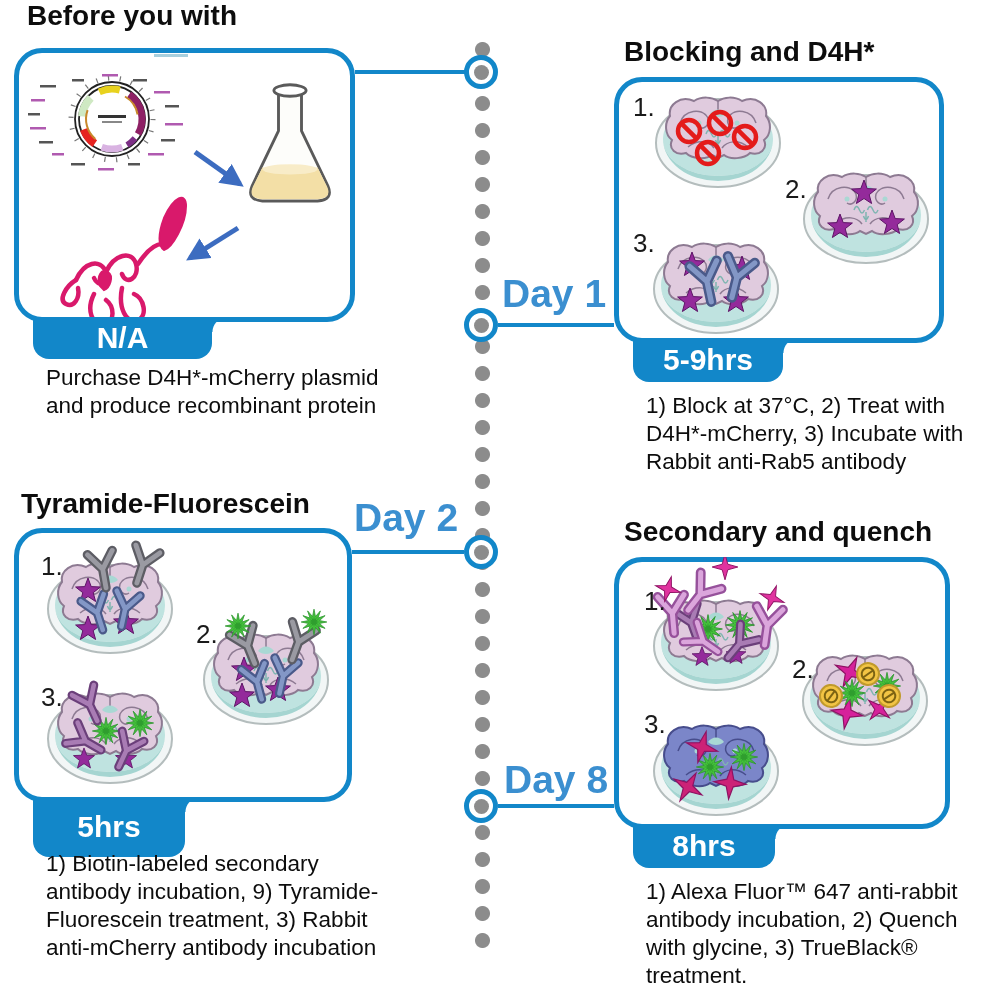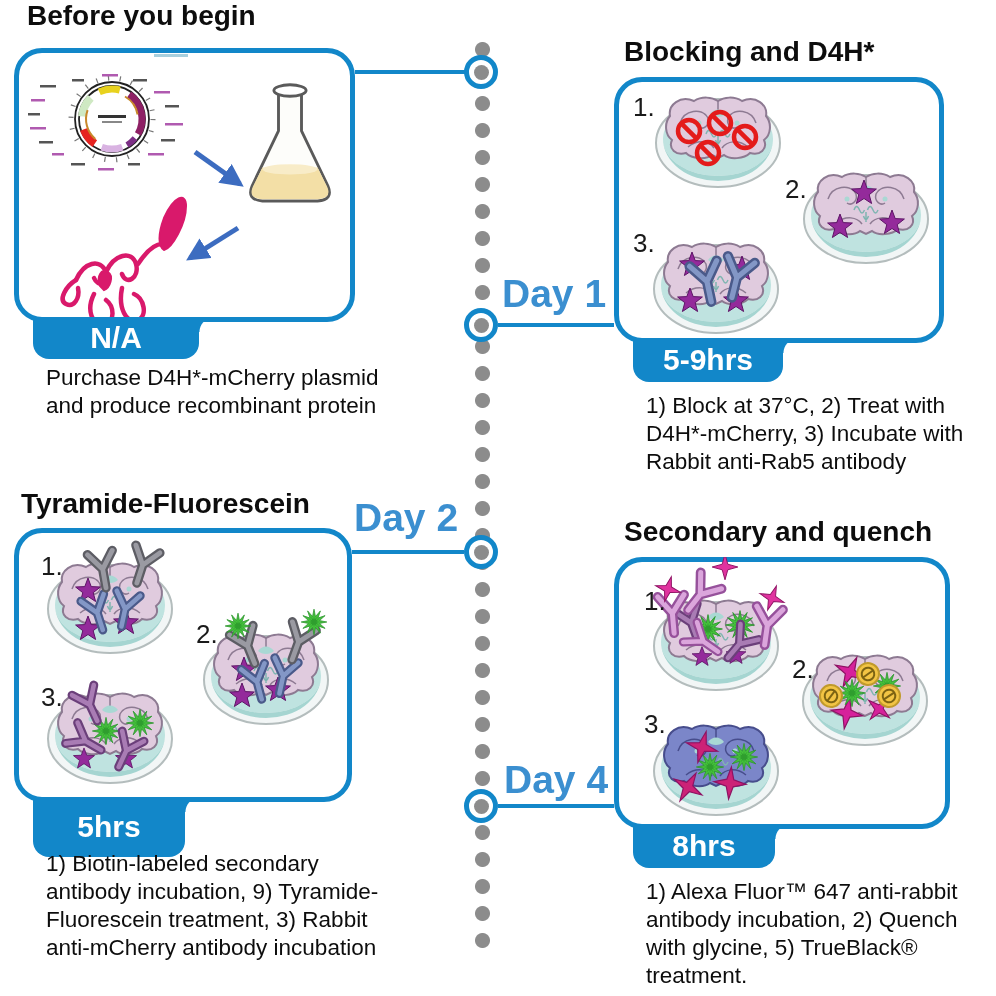--- a/index.html
+++ b/index.html
@@ -102,23 +102,23 @@
       <div class="nd"></div>
     </div>
   <div class="node" style="left:464px;top:535px;">
       <div class="nd"></div>
     </div>
   <div class="node" style="left:464px;top:789px;">
       <div class="nd"></div>
     </div>
   <div class="day" style="left:502px;top:272px;">Day 1</div>
   <div class="day" style="left:354px;top:496px;">Day 2</div>
-  <div class="day" style="left:504px;top:758px;">Day 4</div>
-
-  <div class="title" style="left:27px;top:0px;">Before you begin</div>
+  <div class="day" style="left:504px;top:758px;">Day 8</div>
+
+  <div class="title" style="left:27px;top:0px;">Before you with</div>
   <div class="box" style="left:14px;top:48px;width:331px;height:264px;">
     <svg width="341" height="274" viewBox="0 0 341 274">
 
       <g>
         <circle cx="98" cy="71" r="37" fill="#fff" stroke="#222" stroke-width="1.8"></circle>
         <circle cx="98" cy="71" r="33" fill="none" stroke="#222" stroke-width="1.8"></circle>
         <circle cx="98" cy="71" r="41" fill="none" stroke="#777" stroke-width="5" stroke-dasharray="1.2 10.6"></circle>
         <path d="M85.3,43.8 A30,30 0 0 1 105.8,42" stroke="#e8d21e" stroke-width="7" fill="none"></path>
         <path d="M115.2,46.4 A30,30 0 0 1 124,86" stroke="#8e2065" stroke-width="7" fill="none"></path>
         <path d="M121,90.3 A30,30 0 0 1 113,97" stroke="#7c2f86" stroke-width="6" fill="none"></path>
@@ -162,21 +162,21 @@
         <path d="M80,246 C72,262 78,278 90,276 C102,274 100,258 92,252"></path>
         <path d="M108,240 C104,260 112,276 124,272 C134,268 130,250 120,246"></path>
         <path d="M124,216 C132,204 140,196 148,196"></path>
         <path d="M62,232 C52,238 44,252 52,256 C60,260 66,250 64,240"></path>
         <path d="M90,276 C96,288 110,292 116,284"></path>
         <path d="M150,170 C160,148 172,144 172,158 C172,176 158,200 150,202 C144,198 144,186 150,170 Z" fill="#d9196b" stroke-width="2"></path>
         <path d="M86,238 C82,228 88,220 94,224 C100,228 96,240 90,242 Z" fill="#d9196b" stroke-width="2"></path>
       </g>
     </svg>
   </div>
-  <div class="badge" style="left:33px;top:317px;width:166px;height:42px;">N/A</div>
+  <div class="badge" style="left:33px;top:317px;width:179px;height:42px;">N/A</div>
   <div class="caption" style="left:20px;top:364px;">
     <div class="cap-line">Purchase D4H*-mCherry plasmid</div>
     <div class="cap-line">and produce recombinant protein</div>
   </div>
 
   <div class="title" style="left:624px;top:36px;">Blocking and D4H*</div>
   <div class="box" style="left:614px;top:77px;width:320px;height:256px;">
     <svg width="330" height="266" viewBox="0 0 330 266">
       <g>
         <use href="#dish" transform="translate(104,64)"></use>
@@ -300,17 +300,17 @@
       </g>
     </svg>
     <div class="step" style="left:25px;top:24px;">1.</div>
     <div class="step" style="left:173px;top:92px;">2.</div>
     <div class="step" style="left:25px;top:147px;">3.</div>
   </div>
   <div class="badge" style="left:633px;top:824px;width:142px;height:44px;">8hrs</div>
   <div class="caption" style="left:620px;top:878px;">
     <div class="cap-line">1) Alexa Fluor™ 647 anti-rabbit</div>
     <div class="cap-line">antibody incubation, 2) Quench</div>
-    <div class="cap-line">with glycine, 5) TrueBlack®</div>
+    <div class="cap-line">with glycine, 3) TrueBlack®</div>
     <div class="cap-line">treatment.</div>
   </div>
 
 </div>
 
 </body></html>

